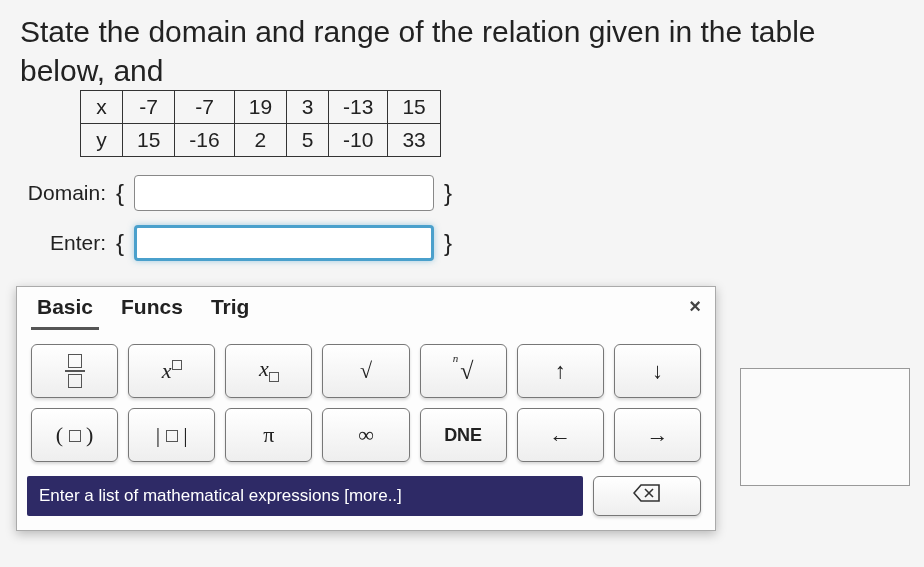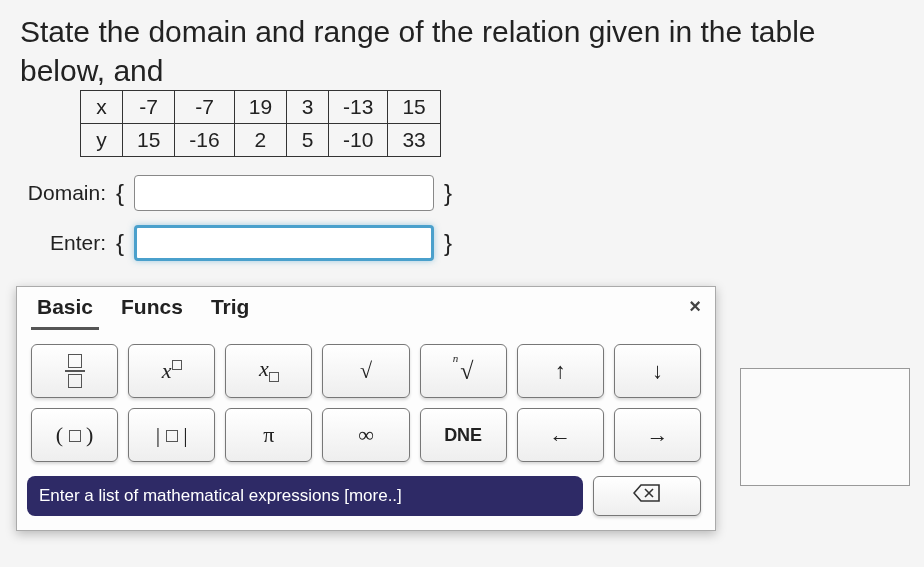--- a/index.html
+++ b/index.html
@@ -115,21 +115,21 @@
       align-items: stretch;
       padding: 0 14px 14px 10px;
       gap: 10px;
     }
     .hint-bar {
       flex: 5;
       background: #2e2a66;
       color: #fff;
       font-size: 17px;
       padding: 10px 12px;
-      border-radius: 8px;
+      border-radius: 2px;
     }
     .backspace {
       flex: 1;
       border: 1px solid #777;
       border-radius: 6px;
       background: linear-gradient(#fff,#eee);
       display: flex;
       align-items: center;
       justify-content: center;
       font-size: 22px;

